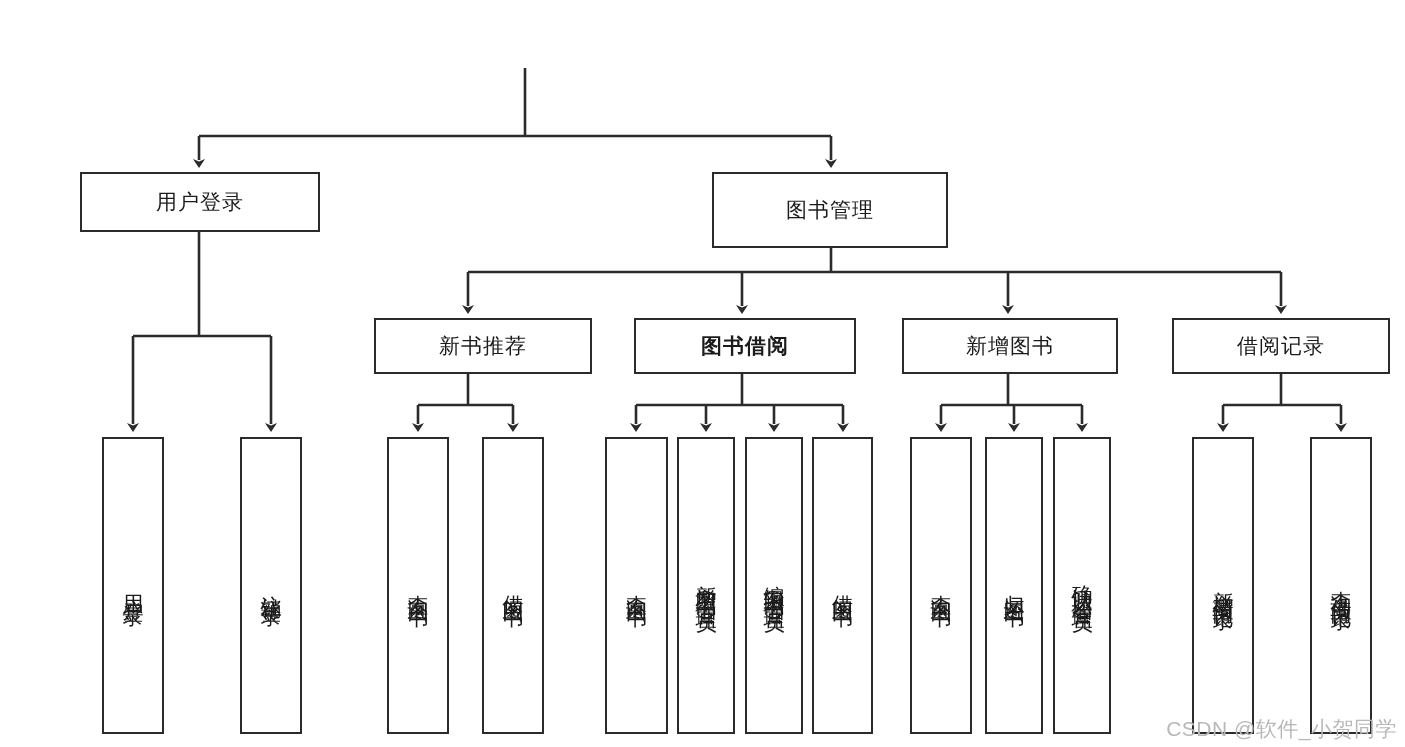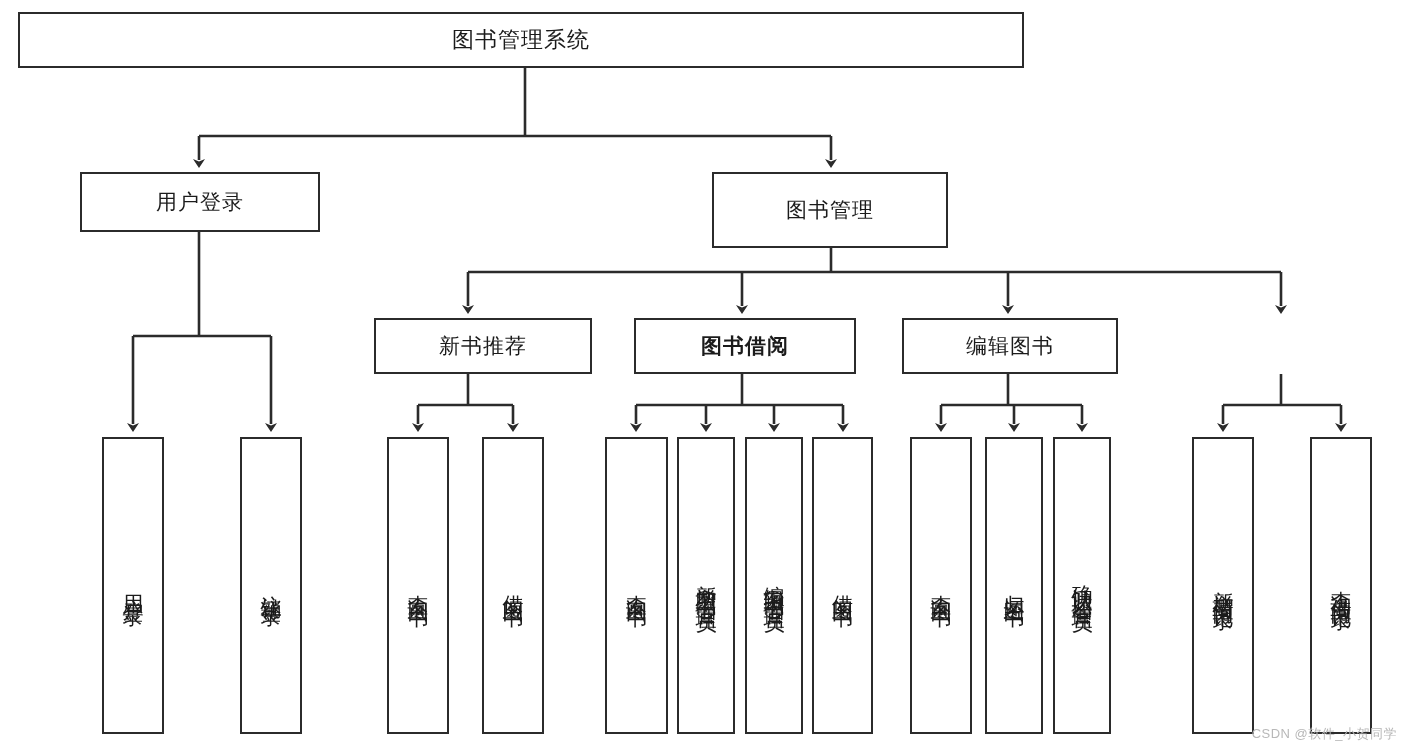--- a/index.html
+++ b/index.html
@@ -57,21 +57,21 @@
   }
   .node.leaf .vtext {
     writing-mode: vertical-rl;
     text-orientation: upright;
     display: block;
   }
   .watermark {
     position: absolute;
     right: 8px;
     bottom: 4px;
-    font-size: 13px;
+    font-size: 21px;
     color: #b8b8b8;
     letter-spacing: 0.5px;
     white-space: nowrap;
   }
 </style>
 </head>
 <body>
 
 <div id="canvas">
 
@@ -118,39 +118,39 @@
       <path d="M1014,405 L1014,424" marker-end="url(#arrow)"></path>
       <path d="M1082,405 L1082,424" marker-end="url(#arrow)"></path>
 
       <path d="M1281,374 L1281,405"></path>
       <path d="M1223,405 L1341,405"></path>
       <path d="M1223,405 L1223,424" marker-end="url(#arrow)"></path>
       <path d="M1341,405 L1341,424" marker-end="url(#arrow)"></path>
     </g>
   </svg>
 
-  <div class="node horiz root" style="left:18px; top:12px; width:1006px; height:56px;">
-    <span>图书管理系统</span>
-  </div>
 
   <div class="node horiz" style="left:80px; top:172px; width:240px; height:60px;">
     <span>用户登录</span>
   </div>
   <div class="node horiz" style="left:712px; top:172px; width:236px; height:76px;">
     <span>图书管理</span>
   </div>
 
   <div class="node horiz" style="left:374px; top:318px; width:218px; height:56px;">
     <span>新书推荐</span>
   </div>
   <div class="node horiz" style="left:634px; top:318px; width:222px; height:56px;font-weight:bold;">
     <span>图书借阅</span>
   </div>
   <div class="node horiz" style="left:902px; top:318px; width:216px; height:56px;">
-    <span>编辑图书</span>
+    <span>新增图书</span>
+  </div>
+  <div class="node horiz" style="left:1172px; top:318px; width:218px; height:56px;">
+    <span>借阅记录</span>
   </div>
 
   <div class="node leaf" style="left:102px; top:437px; width:62px; height:297px;">
     <span class="vtext">用户登录</span>
   </div>
   <div class="node leaf" style="left:240px; top:437px; width:62px; height:297px;">
     <span class="vtext">注销登录</span>
   </div>
   <div class="node leaf" style="left:387px; top:437px; width:62px; height:297px;">
     <span class="vtext">查询图书</span>

